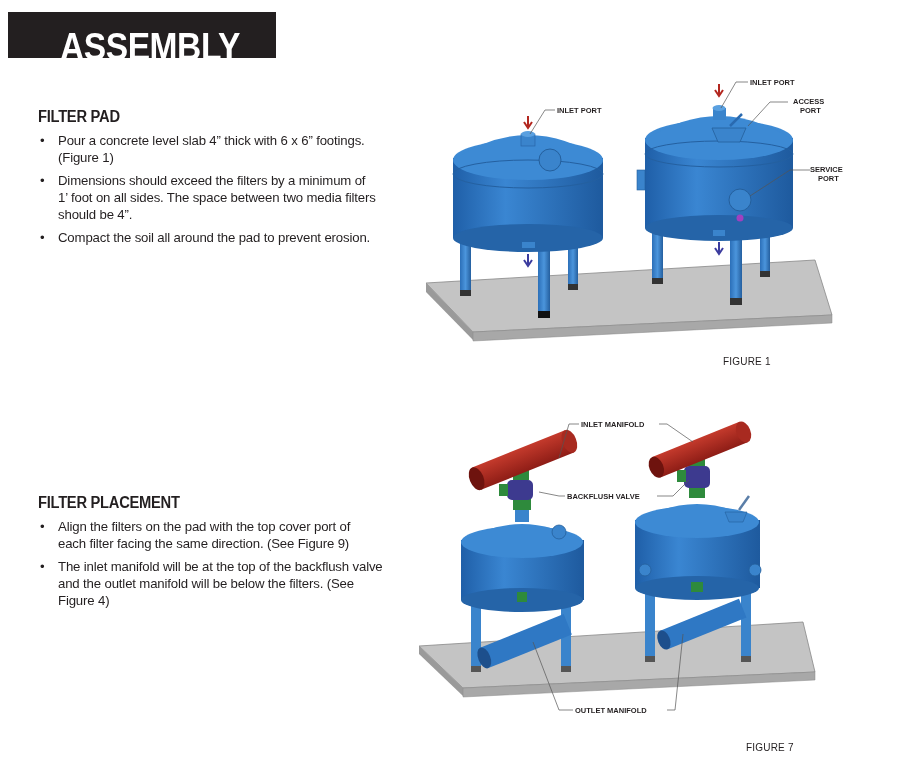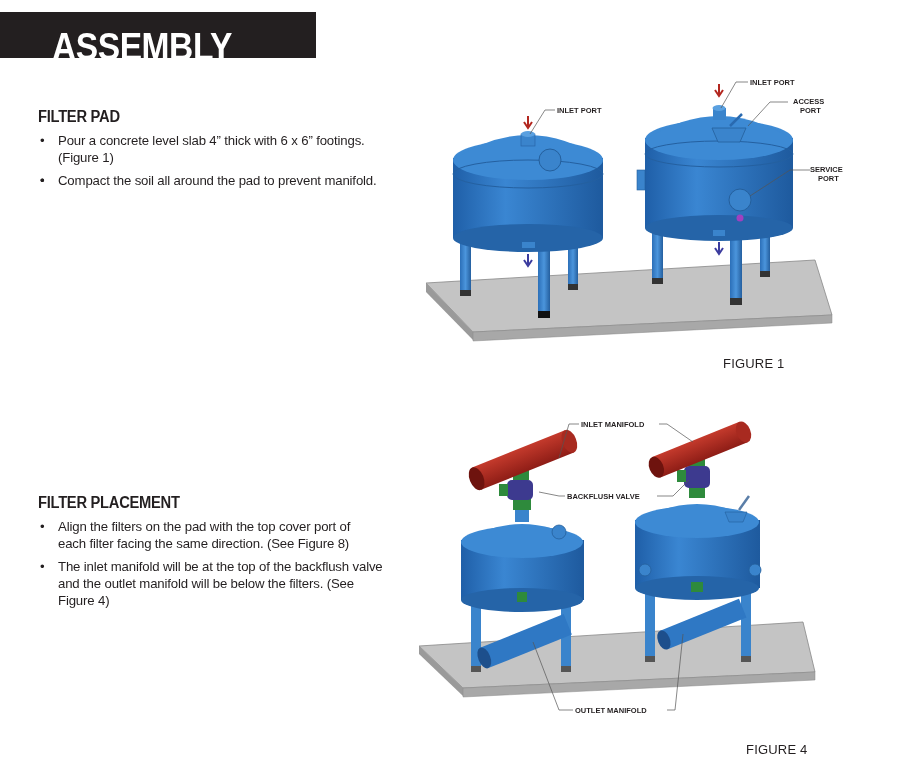--- a/index.html
+++ b/index.html
@@ -1,52 +1,52 @@
 <!DOCTYPE html>
 <html><head>
 <meta charset="utf-8">
 <style>
   html, body { margin:0; padding:0; background:#ffffff; }
   body { width:913px; height:777px; position:relative; overflow:hidden;
          font-family:"Liberation Sans", sans-serif; color:#231f20; }
-  .banner { position:absolute; left:0; top:12px; width:316px; height:46px; background:#231f20; }
+  .banner { position:absolute; left:8px; top:12px; width:240px; height:46px; background:#231f20;padding-left:28px; }
   .banner-text { position:absolute; left:52px; top:11px; font-family:"Liberation Sans", sans-serif;
          font-weight:bold; font-size:39px; line-height:48px; color:#ffffff; letter-spacing:-0.5px;
          transform:scaleX(0.86); transform-origin:left center; }
   .section { position:absolute; left:38px; width:360px; }
   .section h2 { margin:0 0 6px 0; font-size:16px; font-weight:bold; letter-spacing:-0.3px;
          transform:scaleX(0.92); transform-origin:left center; }
   .section ul { list-style:none; margin:0; padding:0; }
   .section li { position:relative; padding-left:20px; font-size:13.2px; line-height:17px;
          margin-bottom:6px; letter-spacing:-0.15px; }
   .section li .bullet { position:absolute; left:2px; top:0; }
   .figure { position:absolute; }
-  .caption { position:absolute; font-size:13px; letter-spacing:0.2px; color:#231f20; }
+  .caption { position:absolute; font-size:10px; letter-spacing:0.2px; color:#231f20; }
   .callout { font-family:"Liberation Sans", sans-serif; font-weight:bold; font-size:7.5px; fill:#231f20; }
 </style>
 </head>
 <body>
 
 <div class="banner">
   <div class="banner-text">ASSEMBLY</div>
 </div>
 
 <div class="section" style="top:108px;">
   <h2>FILTER PAD</h2>
   <ul>
     <li><span class="bullet">•</span><span>Pour a concrete level slab 4” thick with 6 x 6” footings. (Figure 1)</span></li>
-    <li style="width:320px;"><span class="bullet">•</span></li>
-    <li><span class="bullet">•</span><span>Compact the soil all around the pad to prevent manifold.</span></li>
+    <li style="width:320px;"><span class="bullet">•</span><span>Dimensions should exceed the filters by a minimum of 1’ foot on all sides. The space between two media filters should be 4”.</span></li>
+    <li><span class="bullet">•</span><span>Compact the soil all around the pad to prevent erosion.</span></li>
   </ul>
 </div>
 
 <div class="section" style="top:458px;margin-top:36px;">
   <h2>FILTER PLACEMENT</h2>
   <ul>
-    <li style="width:320px;"><span class="bullet">•</span><span>Align the filters on the pad with the top cover port of each filter facing the same direction. (See Figure 8)</span></li>
+    <li style="width:320px;"><span class="bullet">•</span><span>Align the filters on the pad with the top cover port of each filter facing the same direction. (See Figure 9)</span></li>
     <li style="width:330px;"><span class="bullet">•</span><span>The inlet manifold will be at the top of the backflush valve and the outlet manifold will be below the filters. (See Figure 4)</span></li>
   </ul>
 </div>
 
 <div class="figure" style="left:420px; top:70px; width:440px; height:280px;">
   <svg width="440" height="280" viewBox="0 0 440 280">
     <defs>
       <linearGradient id="tankGrad" x1="0" x2="1" y1="0" y2="0">
         <stop offset="0" stop-color="#1f5fa8"></stop>
         <stop offset="0.35" stop-color="#3a86d2"></stop>
@@ -216,13 +216,13 @@
       <polyline points="128,82 148,86 154,86"></polyline>
       <polyline points="246,86 262,86 278,70"></polyline>
       <polyline points="122,232 148,300 162,300"></polyline>
       <polyline points="256,300 264,300 272,224"></polyline>
     </g>
     <text class="callout" x="170" y="17">INLET MANIFOLD</text>
     <text class="callout" x="156" y="89">BACKFLUSH VALVE</text>
     <text class="callout" x="164" y="303">OUTLET MANIFOLD</text>
   </svg>
 </div>
-<div class="caption" style="left:746px; top:742px;">FIGURE 4</div>
+<div class="caption" style="left:746px; top:742px;">FIGURE 7</div>
 
 </body></html>

